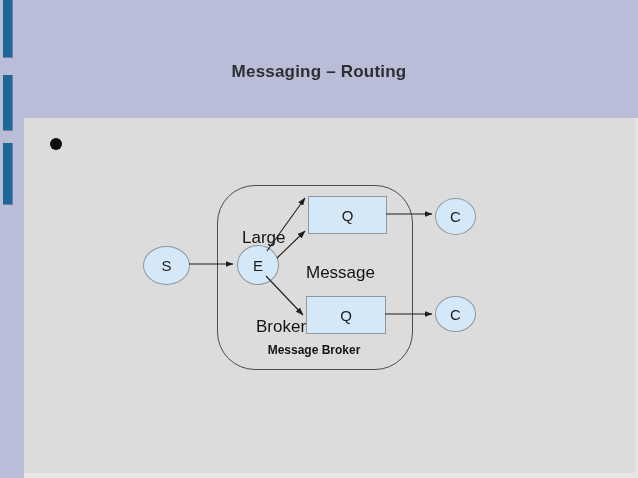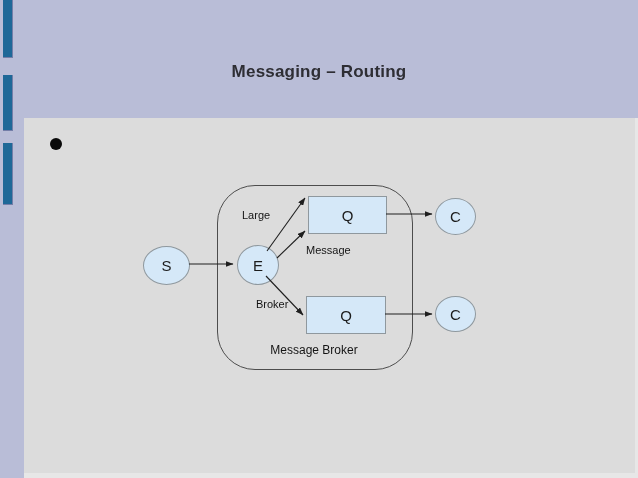--- a/index.html
+++ b/index.html
@@ -81,26 +81,28 @@
     border-radius: 38px;
     background: transparent;
   }
   #broker-label {
     position: absolute;
     left: 217px; top: 343px;
     width: 194px;
     text-align: center;
     font-size: 12px;
     color: #141414;
+    font-weight: bold;
   }
 
   .edge-label {
     position: absolute;
-    font-size: 11px;
+    font-size: 17px;
     color: #141414;
+    margin-top: 19px;
   }
   #edge-label-large  { left: 242px; top: 209px; }
   #edge-label-medium { left: 306px; top: 244px; }
   #edge-label-small  { left: 256px; top: 298px; }
 
   #node-s  { left: 143px; top: 246px; width: 45px; height: 37px; }
   #node-e  { left: 237px; top: 245px; width: 40px; height: 38px; }
   #node-q1 { left: 308px; top: 196px; width: 77px; height: 36px; }
   #node-q2 { left: 306px; top: 296px; width: 78px; height: 36px; }
   #node-c1 { left: 435px; top: 198px; width: 39px; height: 35px; }

